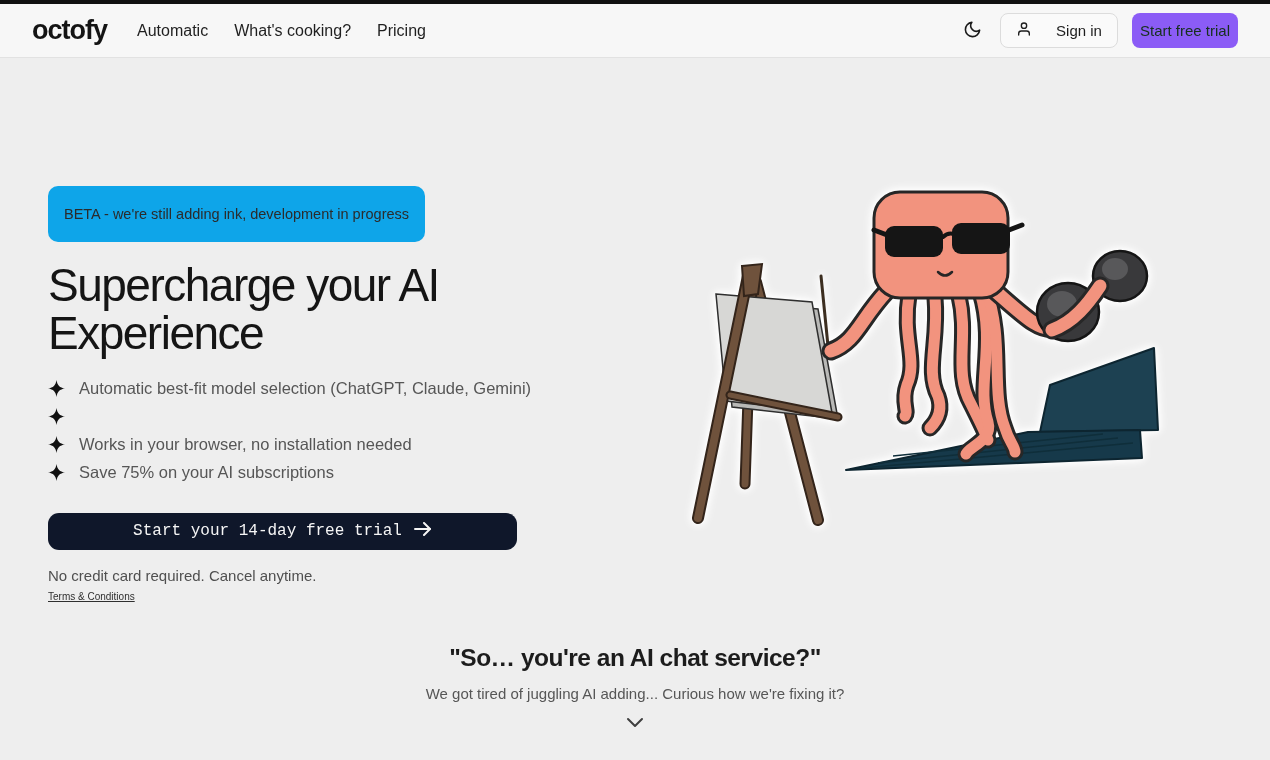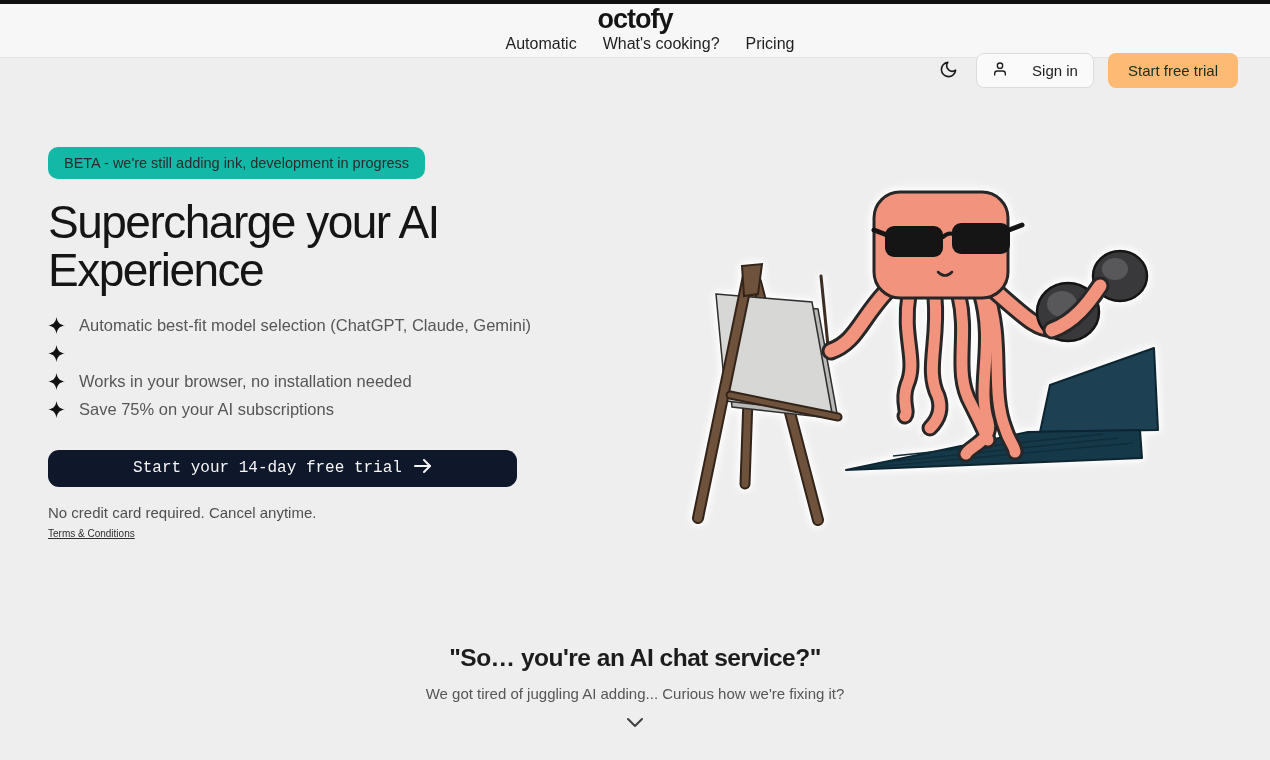--- a/index.html
+++ b/index.html
@@ -9,44 +9,44 @@
     background: #eeeeee;
     color: #1a1a1a;
   }
   .page { position: relative; width: 1270px; height: 760px; background: #eeeeee; }
 
   
   .top-strip { position: absolute; top: 0; left: 0; width: 100%; height: 4px; background: #101010; }
   .navbar {
     position: absolute; top: 4px; left: 0; width: 100%; height: 54px;
     background: #f7f7f7; border-bottom: 1px solid #e2e2e2;
-    display: flex; align-items: center; padding: 0 32px; flex-direction: column;
+    display: flex; align-items: center; padding: 0 32px;
   }
   .logo { font-size: 27px; font-weight: 800; letter-spacing: -1px; color: #141414; cursor: pointer; }
   .nav-links { display: flex; gap: 26px; margin-left: 30px; }
   .nav-link { font-size: 16px; color: #1f1f1f; cursor: pointer; }
   .nav-right { margin-left: auto; display: flex; align-items: center; gap: 14px; }
   .icon-btn { background: none; border: none; cursor: pointer; display: flex; align-items: center; padding: 4px; }
   .signin-btn {
     display: flex; align-items: center; gap: 24px;
     background: #fafafa; border: 1px solid #dcdcdc; border-radius: 8px;
     padding: 7px 15px; font-size: 15px; color: #1d1d1d; cursor: pointer;
     font-family: "Liberation Sans", sans-serif;
   }
   .trial-btn {
-    background: #fdba74; color: #16301c; border: none; border-radius: 8px;
-    padding: 9px 20px; font-size: 15px; font-weight: 500; cursor: pointer;
+    background: #8b5cf6; color: #16301c; border: none; border-radius: 8px;
+    padding: 9px 8px; font-size: 15px; font-weight: 500; cursor: pointer;
     font-family: "Liberation Sans", sans-serif;
   }
 
   
   .hero-left { position: absolute; left: 48px; top: 147px; width: 560px; }
   .beta-badge {
-    display: inline-block; background: #14b8a6; color: #2b2b2b;
-    border-radius: 10px; padding: 8px 16px; font-size: 14.5px;
+    display: inline-block; background: #0ea5e9; color: #2b2b2b;
+    border-radius: 10px; padding: 20px 16px; font-size: 14.5px; margin-top: 39px;
   }
   .hero-title {
     margin-top: 19px; font-size: 46px; font-weight: 400; line-height: 1.05;
     letter-spacing: -1.5px; color: #151515; max-width: 500px;
   }
   .feature-list { list-style: none; margin-top: 17px; }
   .feature-item { display: flex; align-items: center; gap: 14px; height: 28px; }
   .feature-item .spark { flex: 0 0 auto; display: flex; }
   .feature-label { font-size: 16.5px; color: #565656; }
   .cta-btn {

